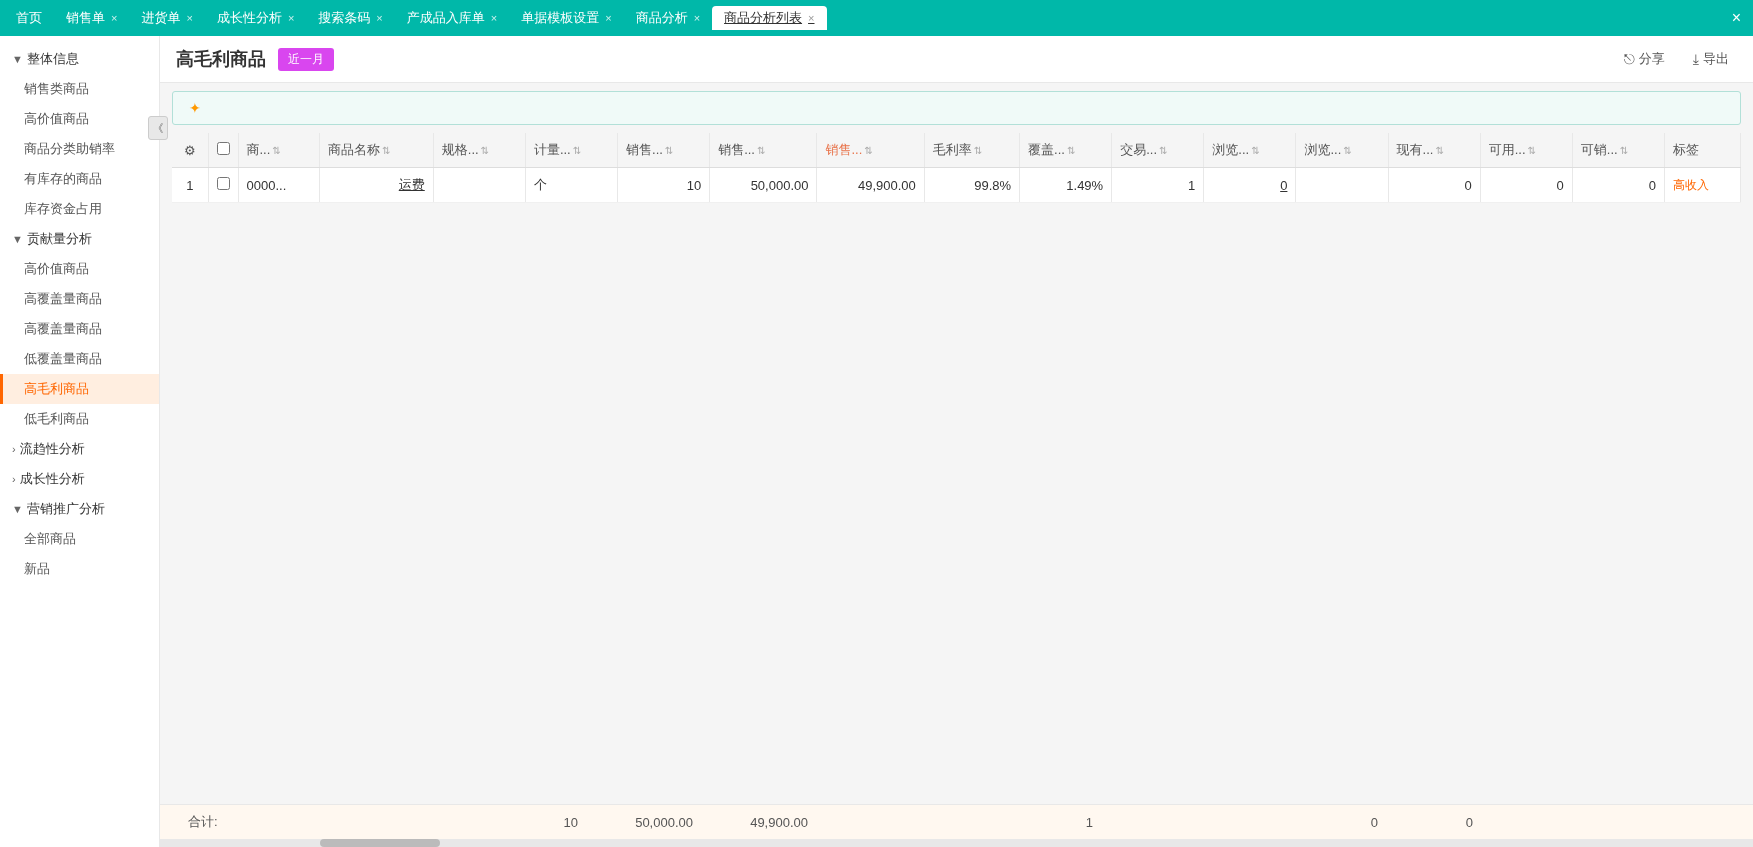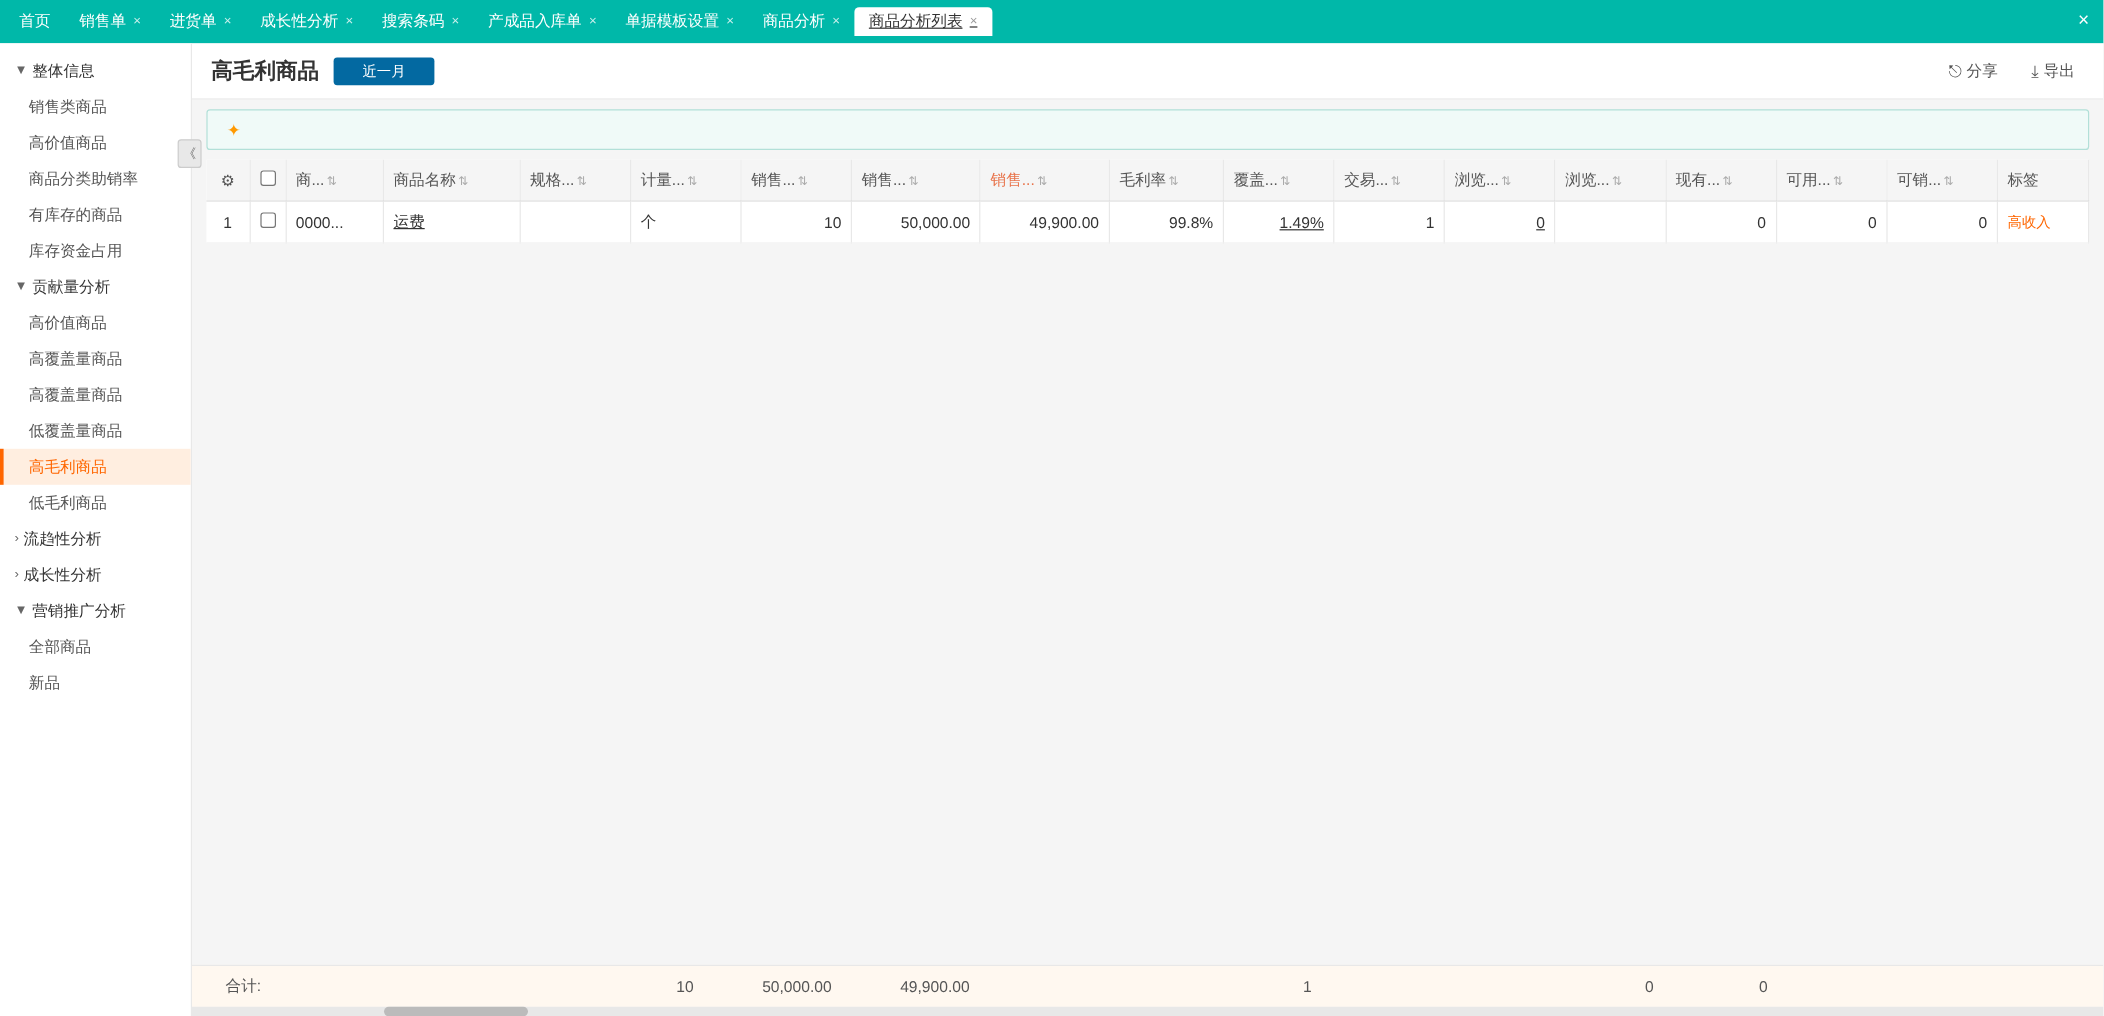--- a/index.html
+++ b/index.html
@@ -81,25 +81,25 @@
       border-bottom: 1px solid #e8e8e8;
       gap: 12px;
       flex-shrink: 0;
     }
     .page-title {
       font-size: 18px;
       font-weight: bold;
       color: #333;
     }
     .filter-btn {
-      background: #0369a1;
+      background: #d946ef;
       color: #fff;
       border: none;
       border-radius: 3px;
-      padding: 3px 24px;
+      padding: 3px 10px;
       cursor: pointer;
       font-size: 12px;
     }
     .search-box {
       display: flex;
       align-items: center;
       border: 1px solid #ddd;
       border-radius: 4px;
       padding: 3px 8px;
       background: #fff;
@@ -385,28 +385,28 @@
             <th><span>可用...</span><span class="col-sort">⇅</span></th>
             <th><span>可销...</span><span class="col-sort">⇅</span></th>
             <th><span>标签</span></th>
           </tr>
         </thead>
         <tbody id="table-body">
         <tr>
     <td style="text-align:center;">1</td>
     <td style="text-align:center;"><input type="checkbox" style=""></td>
     <td>0000...</td>
-    <td style="text-decoration:underline;cursor:pointer;">运费</td>
+    <td style="text-decoration:underline;cursor:pointer;text-align:right;">运费</td>
     <td></td>
     <td>个</td>
     <td style="text-align:right;">10</td>
     <td style="text-align:right;">50,000.00</td>
     <td style="text-align:right;">49,900.00</td>
     <td style="text-align:right;">99.8%</td>
-    <td style="text-align:right;text-decoration:underline;">1.49%</td>
+    <td style="text-align:right;">1.49%</td>
     <td style="text-align:right;">1</td>
     <td style="text-align:right; text-decoration:underline; cursor:pointer;">0</td>
     <td style="text-align:right;"></td>
     <td style="text-align:right;">0</td>
     <td style="text-align:right;">0</td>
     <td style="text-align:right;">0</td>
     <td style="color:#f60; font-size:12px;">高收入</td>
   </tr>
           </tbody>
       </table>

